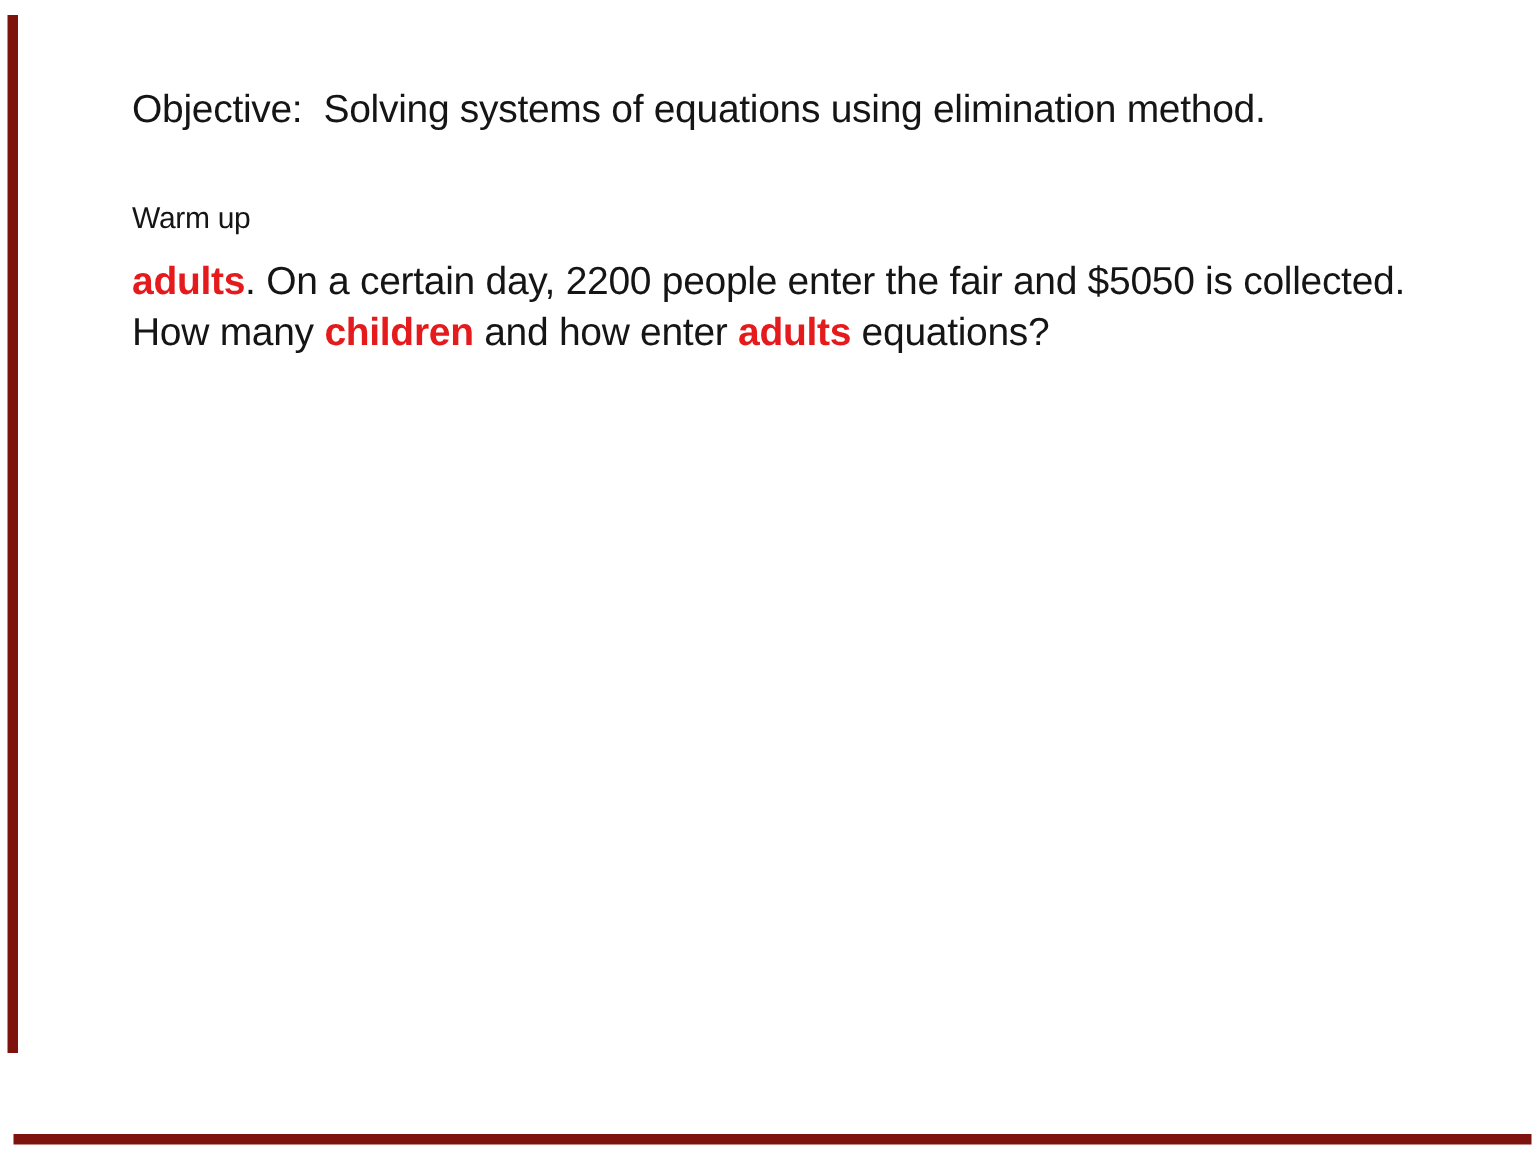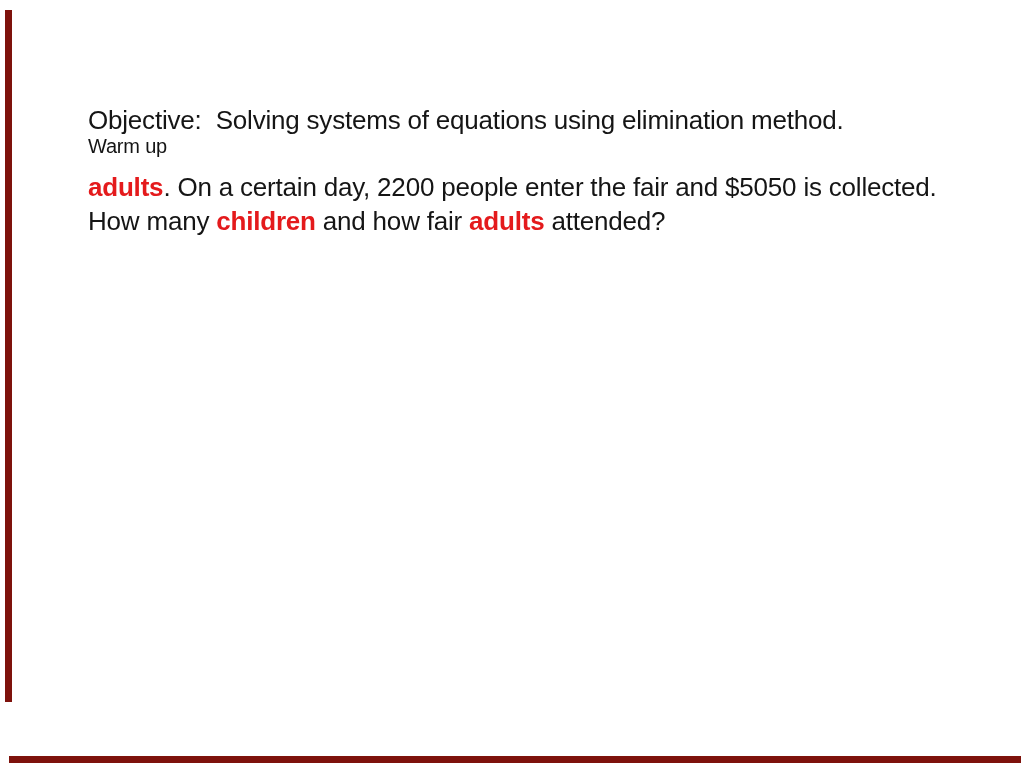--- a/index.html
+++ b/index.html
@@ -33,21 +33,20 @@
     background: #7e120c;
   }
   .slide-title {
     position: absolute;
     left: 88px;
     top: 55px;
     font-size: 26px;
     line-height: 34px;
     white-space: pre;
     letter-spacing: -0.2px;
-    margin-top: 48px;
   }
   .warmup-heading {
     position: absolute;
     left: 88px;
     top: 129px;
     font-size: 20px;
     line-height: 34px;
     white-space: pre;
     letter-spacing: -0.2px;
   }
@@ -76,16 +75,16 @@
   <div class="border-bottom"></div>
 
   <div class="slide-title">Objective:  Solving systems of equations using elimination method.</div>
 
   <div class="warmup-heading">Warm up</div>
 
   <div class="problem">
 
     <div class="pline"><span class="em">adults</span><span>. On a certain day, 2200 people enter the fair and $5050 is collected.</span></div>
 
-    <div class="pline"><span>How many </span><span class="em">children</span><span> and how fair </span><span class="em">adults</span><span> attended?</span></div>
+    <div class="pline"><span>How many </span><span class="em">children</span><span> and how enter </span><span class="em">adults</span><span> equations?</span></div>
   </div>
 
 </div>
 
 </body></html>

